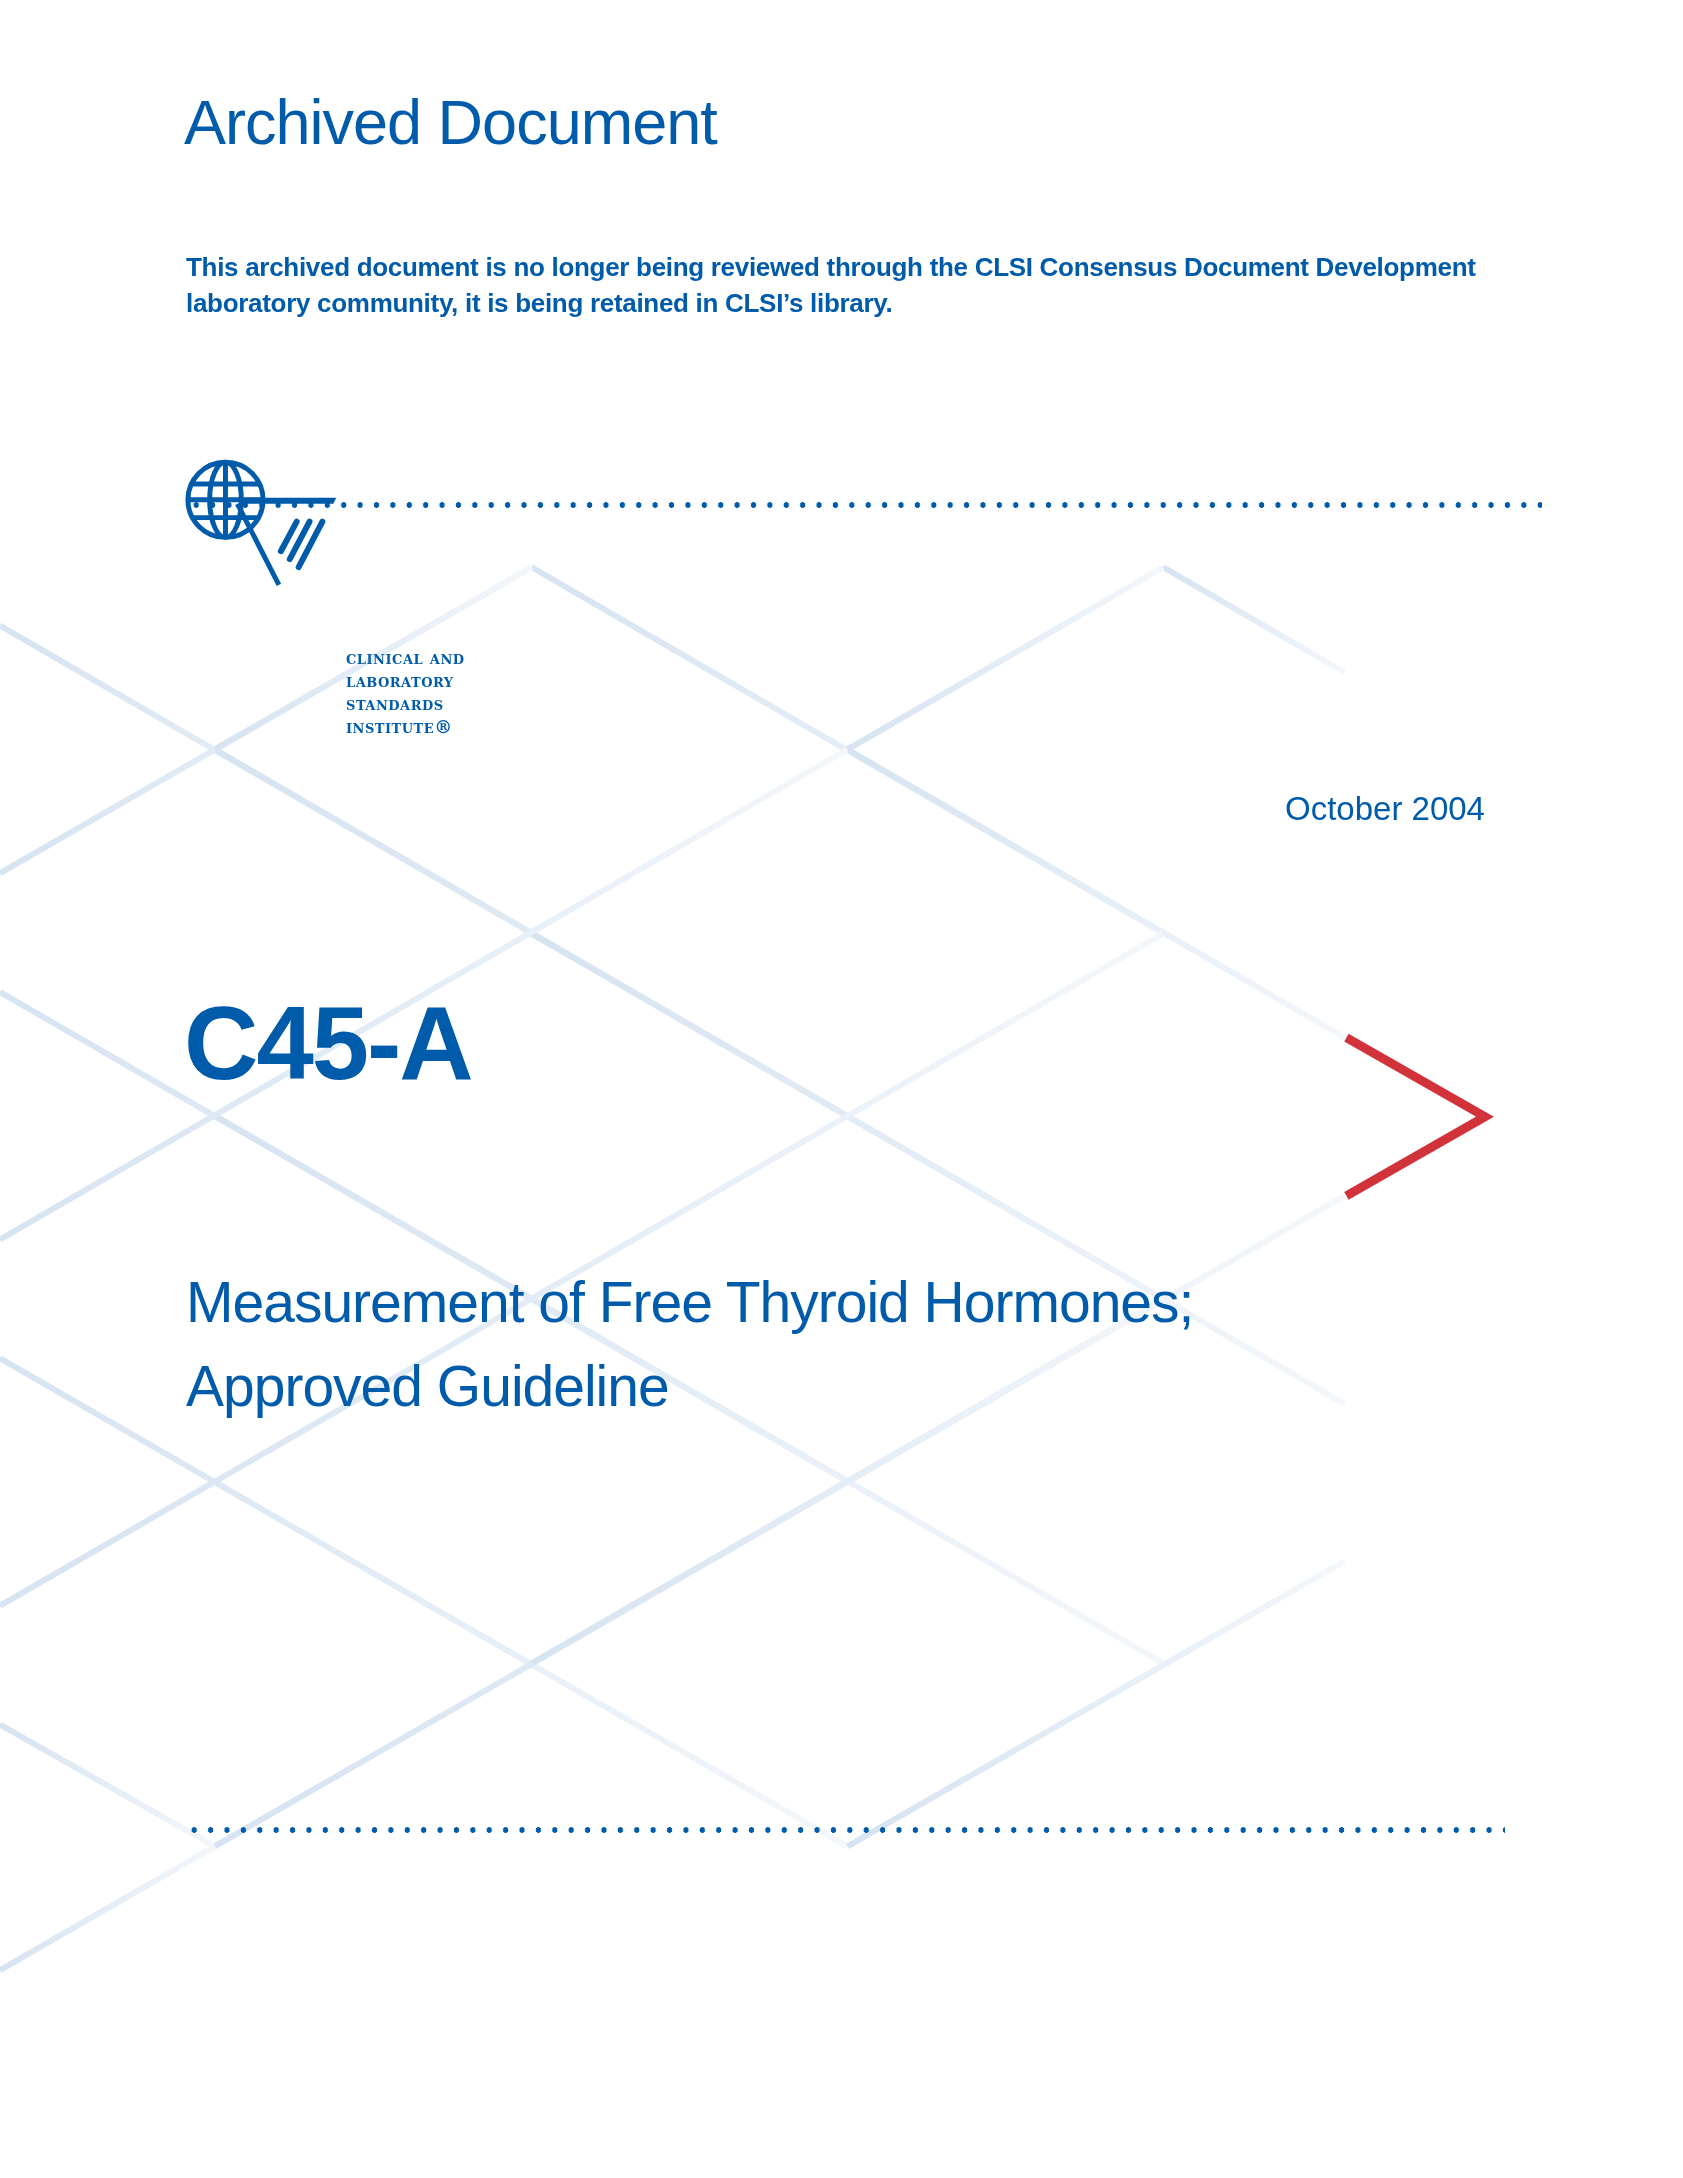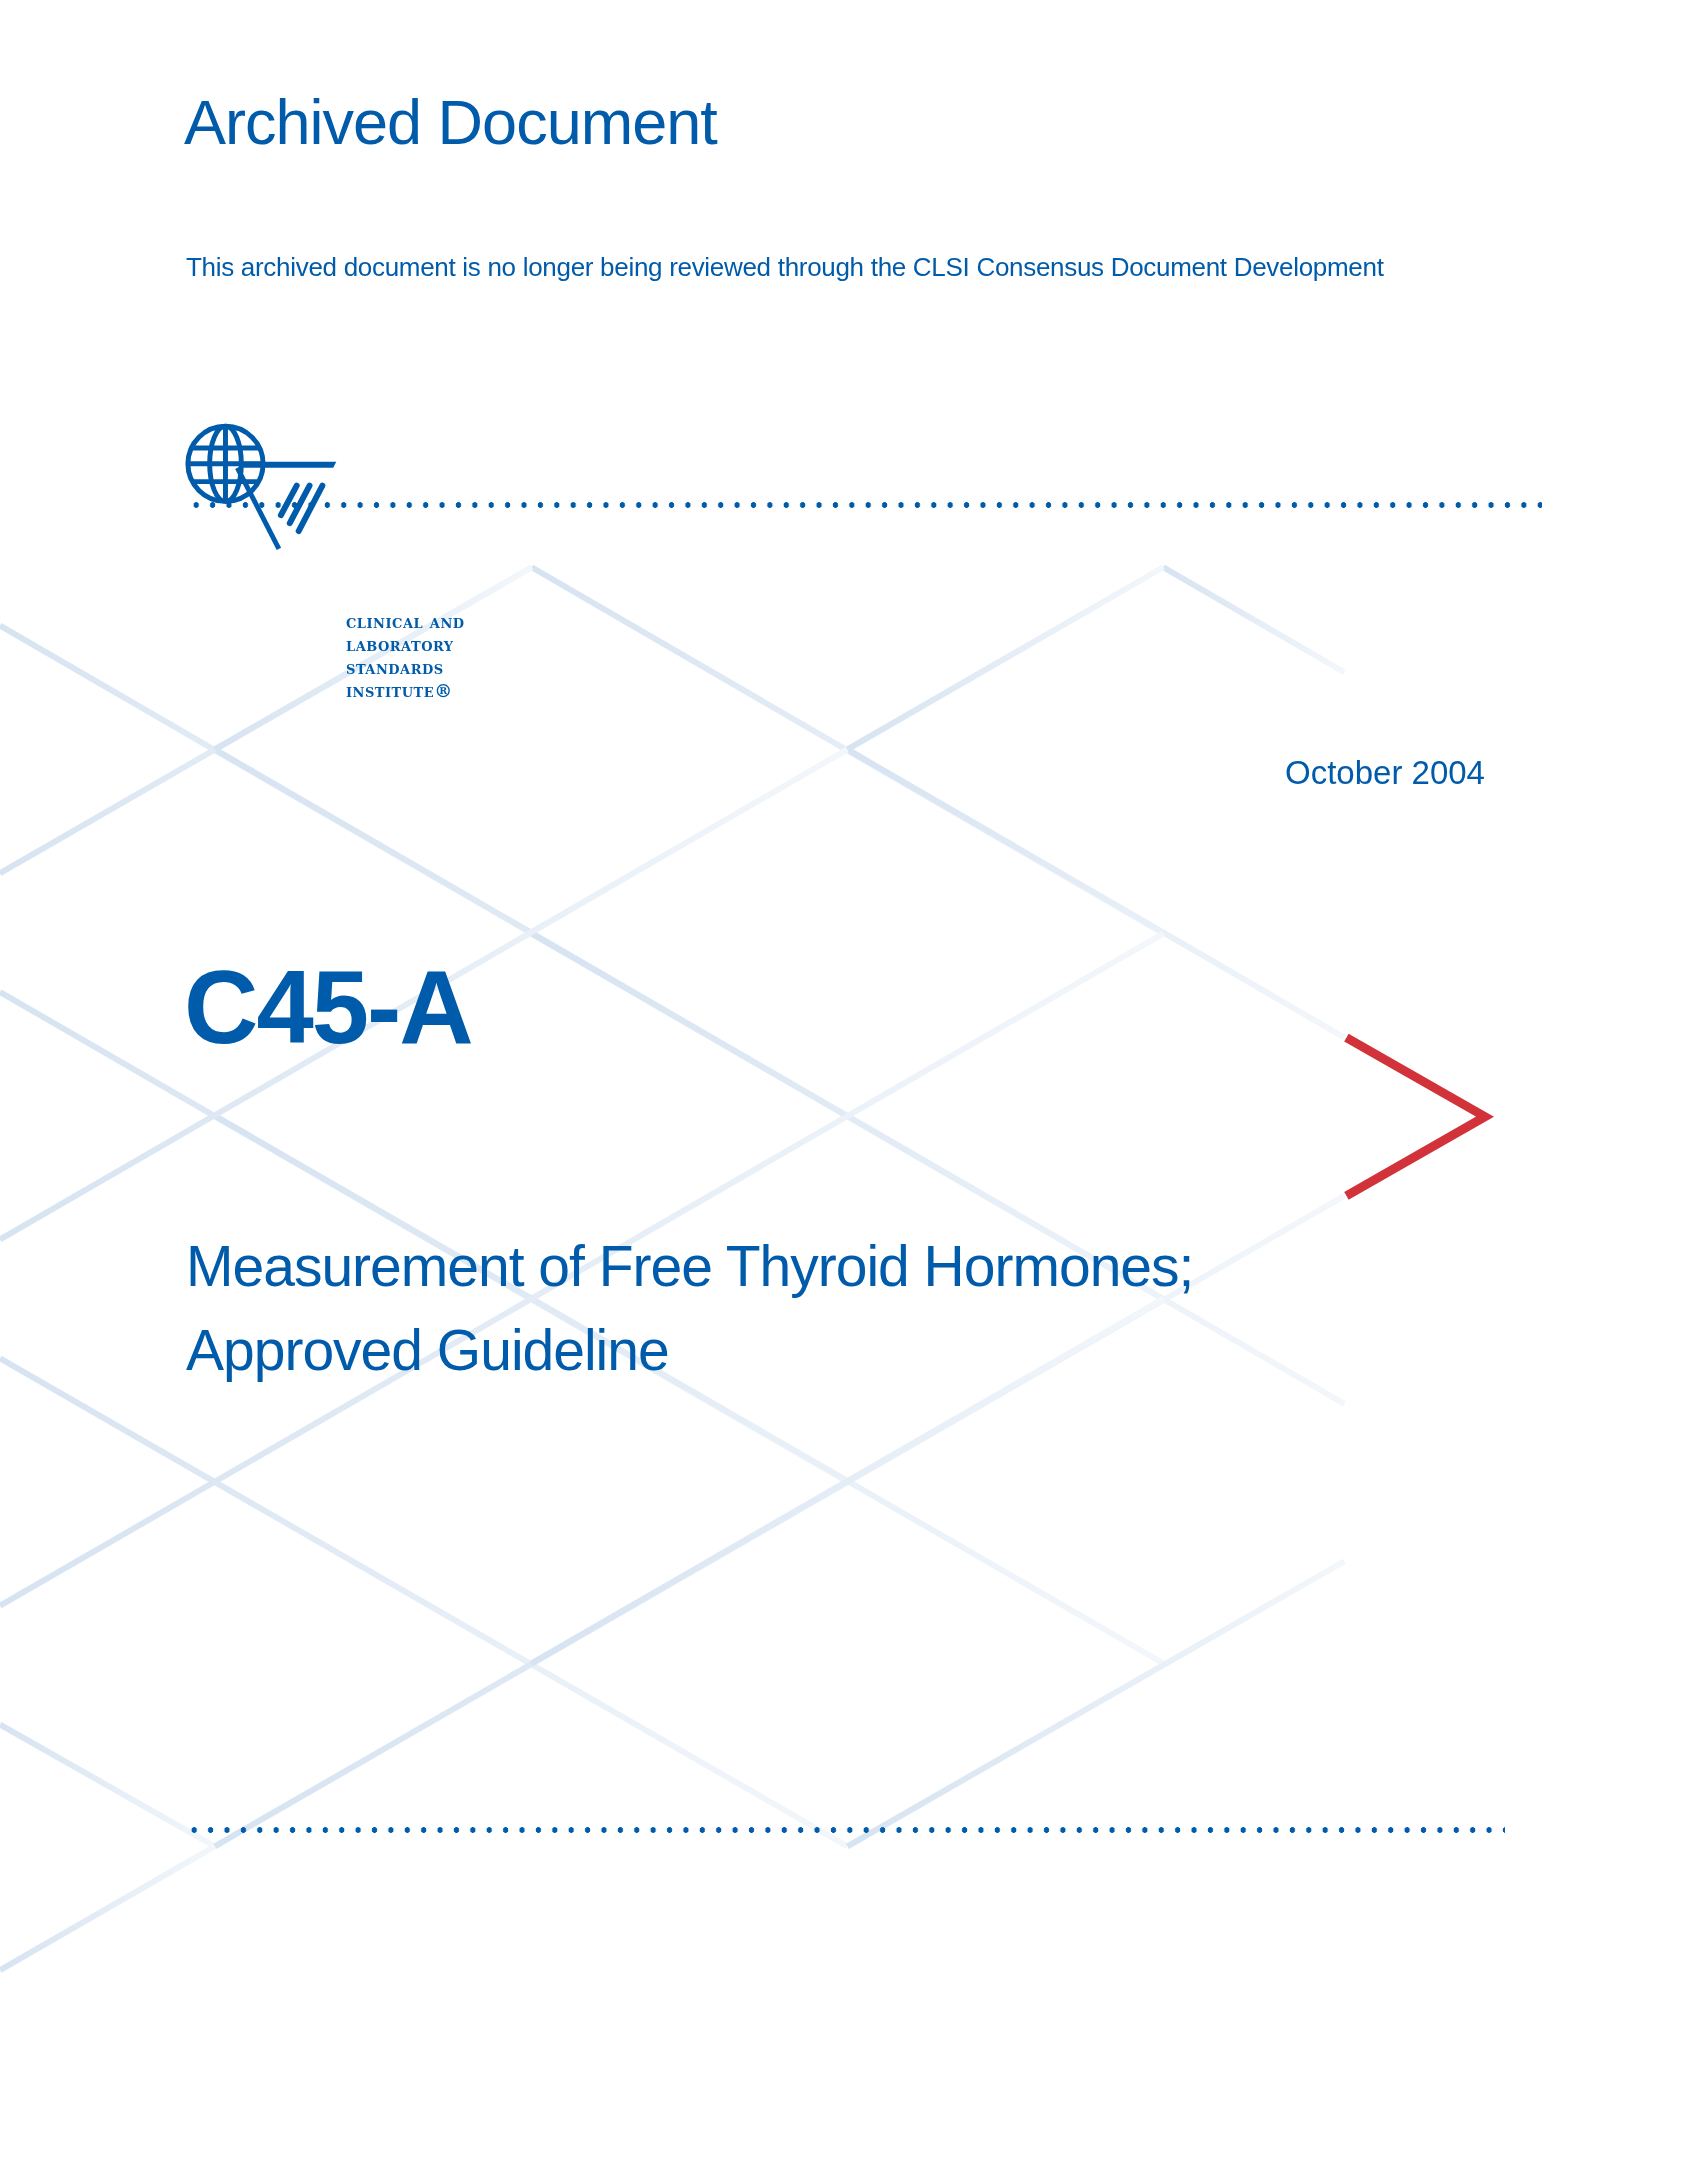--- a/index.html
+++ b/index.html
@@ -12,20 +12,21 @@
   #bg-pattern { position: absolute; left: 0; top: 0; width: 1683px; height: 2178px; z-index: 0; }
   .layer { position: relative; z-index: 1; }
 
   #archived-title {
     left: 184px; top: 91px; font-size: 63px; font-weight: normal;
     letter-spacing: -1px; white-space: nowrap; line-height: 1;
   }
   #archived-note {
     left: 186px; top: 186px; width: 1386px; font-size: 26px; line-height: 36px;
     letter-spacing: -0.3px;
+    font-weight: bold;
   }
   #archived-note div { white-space: nowrap; }
 
   #logo { left: 180px; top: 319px; width: 356px; height: 149px; }
   #logo-text {
     left: 346px; top: 358px; font-family: "DejaVu Serif", "Liberation Serif", serif;
     font-weight: bold; font-size: 18px; line-height: 23px; letter-spacing: 0.5px;
     font-variant: small-caps; text-transform: lowercase;
   }
   #logo-text div { white-space: nowrap; }
@@ -88,20 +89,21 @@
     <line x1="856" y1="757" x2="1175" y2="573"></line>
     <line x1="217" y1="757" x2="537" y2="573"></line>
   </g>
   <polyline points="1360,1048 1500,1128 1360,1208" fill="none" stroke="#D2333A" stroke-width="9" stroke-linejoin="miter"></polyline>
 </svg>
 
 <div class="abs layer" id="archived-title">Archived Document</div>
 
 <div class="abs layer" id="archived-note">
   <div>This archived document is no longer being reviewed through the CLSI Consensus Document Development</div>
+  <div>laboratory community, it is being retained in CLSI’s library.</div>
 </div>
 
 <svg class="abs layer" id="logo" viewBox="0 0 360 150" xmlns="http://www.w3.org/2000/svg">
   <g stroke="#005BAA" fill="none" stroke-width="5">
     <circle cx="46" cy="46" r="38"></circle>
     <ellipse cx="46" cy="46" rx="16" ry="38"></ellipse>
     <line x1="46" y1="8" x2="46" y2="84"></line>
     <line x1="10" y1="30" x2="82" y2="30"></line>
     <line x1="8" y1="46" x2="84" y2="46"></line>
     <line x1="12" y1="64" x2="80" y2="64"></line>

